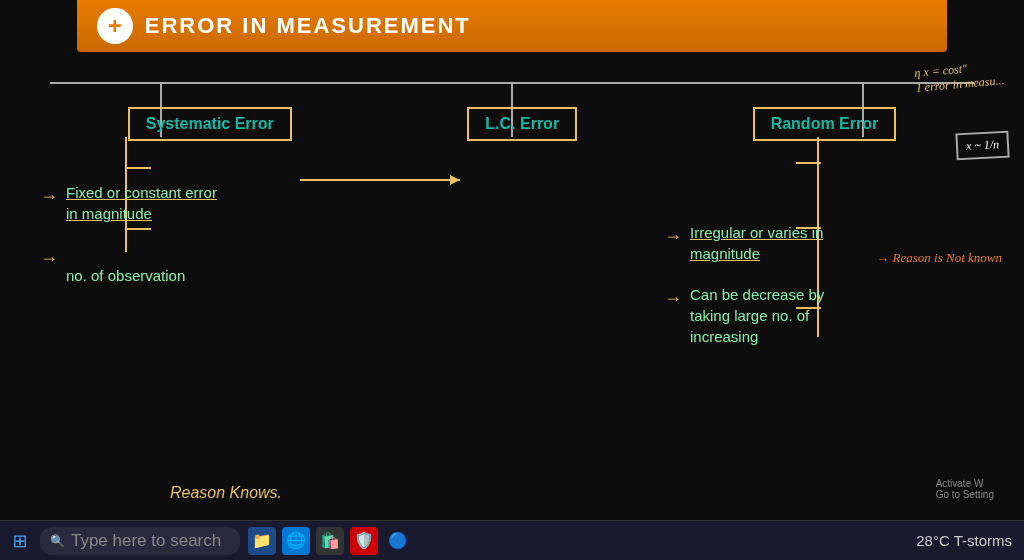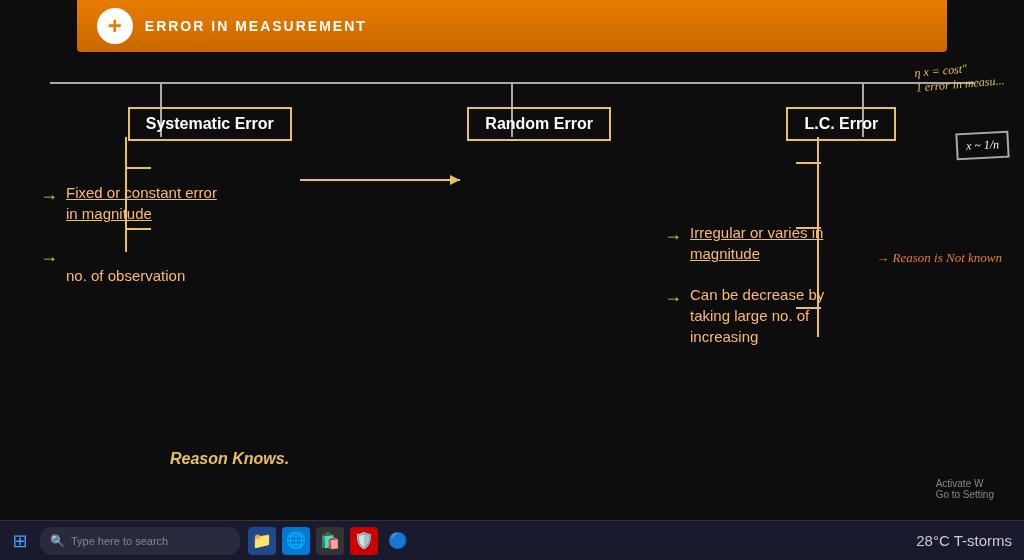--- a/index.html
+++ b/index.html
@@ -40,21 +40,21 @@
       display: flex;
       align-items: center;
       justify-content: center;
       font-size: 24px;
       color: #e87c00;
       font-weight: bold;
     }
 
     .header-title {
       color: white;
-      font-size: 14px;
+      font-size: 22px;
       font-weight: bold;
       letter-spacing: 2px;
     }
 
     
     .content {
       flex: 1;
       position: relative;
       padding: 10px 20px;
     }
@@ -76,21 +76,21 @@
       align-items: center;
       position: absolute;
       top: 55px;
       left: 40px;
       right: 40px;
     }
 
     .error-box {
       border: 2px solid #e8c060;
       padding: 6px 16px;
-      color: #ffffff;
+      color: #14b8a6;
       font-size: 16px;
       font-weight: bold;
       background: transparent;
       white-space: nowrap;
     }
 
     
     .vert-line {
       position: absolute;
       width: 2px;
@@ -138,21 +138,21 @@
 
     .sub-item-arrow {
       color: #e8c060;
       font-size: 18px;
       margin-right: 8px;
       flex-shrink: 0;
       margin-top: 2px;
     }
 
     .sub-item-text {
-      color: #fdba74;
+      color: #86efac;
       font-size: 15px;
       line-height: 1.4;
     }
 
     .underline-yellow {
       text-decoration: underline;
       text-decoration-color: #e8c060;
     }
 
     
@@ -179,26 +179,25 @@
       left: 126px;
       top: 176px;
       width: 25px;
       height: 2px;
       background: #e8c060;
     }
 
     
     .reason-knows {
       position: absolute;
-      bottom: 92px;
+      bottom: 58px;
       left: 170px;
       color: #e8c060;
       font-style: italic;
       font-size: 16px;
-      font-weight: bold;
     }
 
     
     .right-sub-items {
       position: absolute;
       top: 130px;
       right: 20px;
       width: 340px;
     }
 
@@ -284,21 +283,21 @@
       height: 28px;
     }
 
     .taskbar-search-icon {
       color: #888;
       font-size: 12px;
     }
 
     .taskbar-search-text {
       color: #888;
-      font-size: 11px;
+      font-size: 17px;
     }
 
     .taskbar-icons {
       display: flex;
       align-items: center;
       gap: 6px;
       margin-left: 4px;
     }
 
     .taskbar-app-icon {
@@ -373,22 +372,22 @@
 
     <div class="top-connector"></div>
 
     <div class="vert-line vert-line-1"></div>
     <div class="vert-line vert-line-2"></div>
     <div class="vert-line vert-line-3"></div>
 
     <div class="boxes-row">
       <div class="error-box">Systematic Error</div>
       <div class="arrow-sys-lc"></div>
+      <div class="error-box">L.C. Error</div>
       <div class="error-box">Random Error</div>
-      <div class="error-box">L.C. Error</div>
     </div>
 
     <div class="bracket-left"></div>
     <div class="bracket-horiz-1"></div>
     <div class="bracket-horiz-2"></div>
 
     <div class="sub-items">
       <div class="sub-item">
         <span class="sub-item-arrow">→</span>
         <div class="sub-item-text">

